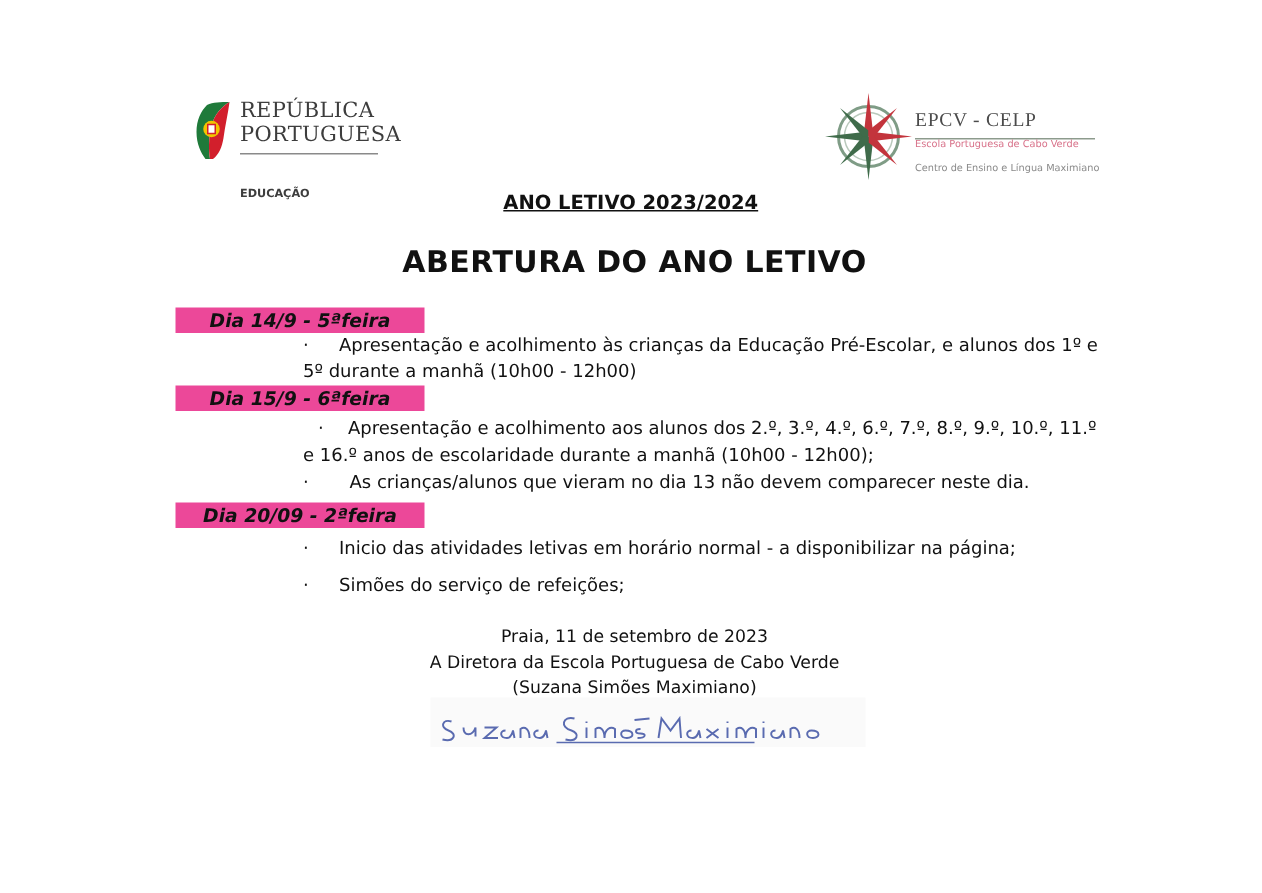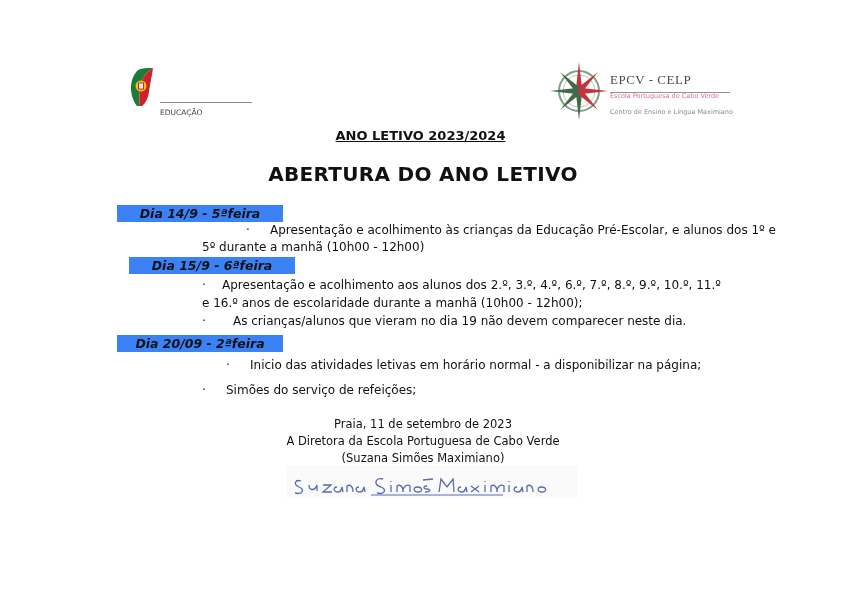--- a/index.html
+++ b/index.html
@@ -4,50 +4,54 @@
 <style>
   html, body { margin: 0; padding: 0; background: #ffffff; }
   body { width: 841px; height: 595px; position: relative; overflow: hidden; font-family: "DejaVu Sans", sans-serif; color: #111; }
   .abs { position: absolute; }
 
   
   .rp-logo { left: 126px; top: 64px; width: 140px; height: 60px; }
   .rp-emblem { position: absolute; left: 2px; top: 2px; width: 26px; height: 42px; }
   .rp-title { position: absolute; left: 34px; top: 2px; font-family: "DejaVu Serif", serif; font-size: 14px; line-height: 16px; color: #3d3d3d; letter-spacing: 0.2px; }
   .rp-rule { position: absolute; left: 34px; top: 38px; width: 92px; height: 1px; background: #8a8a8a; }
-  .rp-sub { position: absolute; left: 34px; top: 44px; font-size: 7.5px; font-weight: normal; color: #3d3d3d; }
+  .rp-sub { position: absolute; left: 34px; top: 60px; font-size: 7.5px; font-weight: bold; color: #3d3d3d; }
 
   
   .epcv-logo { left: 548px; top: 60px; width: 190px; height: 65px; }
   .epcv-rose { position: absolute; left: 0; top: 0; width: 62px; height: 62px; }
   .epcv-title { position: absolute; left: 62px; top: 12px; font-family: Liberation Serif, serif; font-size: 13px; color: #4b4b4b; letter-spacing: 0.5px; }
   .epcv-rule { position: absolute; left: 62px; top: 32px; width: 120px; height: 1px; background: #8d9b8d; }
   .epcv-line1 { position: absolute; left: 62px; top: 32px; font-size: 6.5px; color: #d8728a; }
   .epcv-line2 { position: absolute; left: 62px; top: 48px; font-size: 6.5px; color: #8a8a8a; }
 
   .year { left: 0; width: 841px; top: 128px; text-align: center; font-size: 13px; font-weight: bold; text-decoration: underline; }
   .title { left: 0; width: 846px; top: 162px; text-align: center; font-size: 20px; font-weight: bold; letter-spacing: 0.3px; }
 
-  .day-bar { left: 117px; width: 166px; height: 17px; background: #3b82f6; font-size: 12.5px; font-weight: bold; font-style: italic; line-height: 17px; text-align: center; }
+  .day-bar { left: 117px; width: 166px; height: 17px; background: #ec4899; font-size: 12.5px; font-weight: bold; font-style: italic; line-height: 17px; text-align: center; }
   .line { font-size: 12px; line-height: 17px; white-space: nowrap; color: #111; }
   .bullet { display: inline-block; width: 24px; }
 
   .sign { left: 0; width: 846px; text-align: center; font-size: 11.5px; line-height: 17px; }
   .signature { left: 287px; top: 465px; width: 290px; height: 33px; background: #fafafa; }
 </style>
 </head>
 <body>
 
 <div class="abs rp-logo">
   <svg class="rp-emblem" viewBox="0 0 26 42">
     <path d="M10 4 C6 8 3 14 3 22 C3 30 6 36 9 40 L12 40 C11 34 11 26 13 18 C15 10 20 5 25 2 C19 2 14 2 10 4 Z" fill="#1f7a3a"></path>
     <path d="M13 18 C15 10 20 5 25 2 C24 10 22 18 21 26 C20 32 18 37 14 40 L12 40 C11 34 11 26 13 18 Z" fill="#d21f2c"></path>
     <circle cx="13" cy="20" r="5.5" fill="#f2c500"></circle>
     <rect x="10.5" y="17" width="5" height="6" fill="#ffffff" stroke="#d21f2c" stroke-width="1"></rect>
   </svg>
+  <div class="rp-title">
+    <div>REPÚBLICA</div>
+    <div>PORTUGUESA</div>
+  </div>
   <div class="rp-rule"></div>
   <div class="rp-sub">EDUCAÇÃO</div>
 </div>
 
 <div class="abs epcv-logo">
   <svg class="epcv-rose" viewBox="0 0 62 62">
     <circle cx="31" cy="31" r="20" fill="none" stroke="#7f9c86" stroke-width="2"></circle>
     <circle cx="31" cy="31" r="16" fill="none" stroke="#b9c9bc" stroke-width="1"></circle>
     <polygon points="31,2 34,28 31,31 28,28" fill="#c3343c"></polygon>
     <polygon points="31,60 28,34 31,31 34,34" fill="#3f6b4a"></polygon>
@@ -61,36 +65,36 @@
   <div class="epcv-title">EPCV - CELP</div>
   <div class="epcv-rule"></div>
   <div class="epcv-line1">Escola Portuguesa de Cabo Verde</div>
   <div class="epcv-line2">Centro de Ensino e Língua Maximiano</div>
 </div>
 
 <div class="abs year">ANO LETIVO 2023/2024</div>
 <div class="abs title">ABERTURA DO ANO LETIVO</div>
 
 <div class="abs day-bar" style="top:205px;">Dia 14/9 - 5ªfeira</div>
-<div class="abs line" style="left:202px; top:222px;margin-left:44px;">
+<div class="abs line" style="left:202px; top:222px;">
   <span class="bullet">·</span><span>Apresentação e acolhimento às crianças da Educação Pré-Escolar, e alunos dos 1º e</span>
 </div>
 <div class="abs line" style="left:202px; top:239px;text-align:right;">5º durante a manhã (10h00 - 12h00)</div>
 
-<div class="abs day-bar" style="top:257px;margin-left:12px;">Dia 15/9 - 6ªfeira</div>
-<div class="abs line" style="left:202px; top:277px;">
+<div class="abs day-bar" style="top:257px;">Dia 15/9 - 6ªfeira</div>
+<div class="abs line" style="left:212px; top:277px;">
   <span class="bullet" style="width:20px;">·</span><span>Apresentação e acolhimento aos alunos dos 2.º, 3.º, 4.º, 6.º, 7.º, 8.º, 9.º, 10.º, 11.º</span>
 </div>
 <div class="abs line" style="left:202px; top:295px;">e 16.º anos de escolaridade durante a manhã (10h00 - 12h00);</div>
 <div class="abs line" style="left:202px; top:313px;">
-  <span class="bullet" style="width:31px;">·</span><span>As crianças/alunos que vieram no dia 19 não devem comparecer neste dia.</span>
+  <span class="bullet" style="width:31px;">·</span><span>As crianças/alunos que vieram no dia 13 não devem comparecer neste dia.</span>
 </div>
 
 <div class="abs day-bar" style="top:335px;">Dia 20/09 - 2ªfeira</div>
-<div class="abs line" style="left:202px; top:357px;margin-left:24px;">
+<div class="abs line" style="left:202px; top:357px;">
   <span class="bullet">·</span><span>Inicio das atividades letivas em horário normal - a disponibilizar na página;</span>
 </div>
 <div class="abs line" style="left:202px; top:382px;">
   <span class="bullet">·</span><span>Simões do serviço de refeições;</span>
 </div>
 
 <div class="abs sign" style="top:416px;">Praia, 11 de setembro de 2023</div>
 <div class="abs sign" style="top:433px;">A Diretora da Escola Portuguesa de Cabo Verde</div>
 <div class="abs sign" style="top:450px;">(Suzana Simões Maximiano)</div>
 

